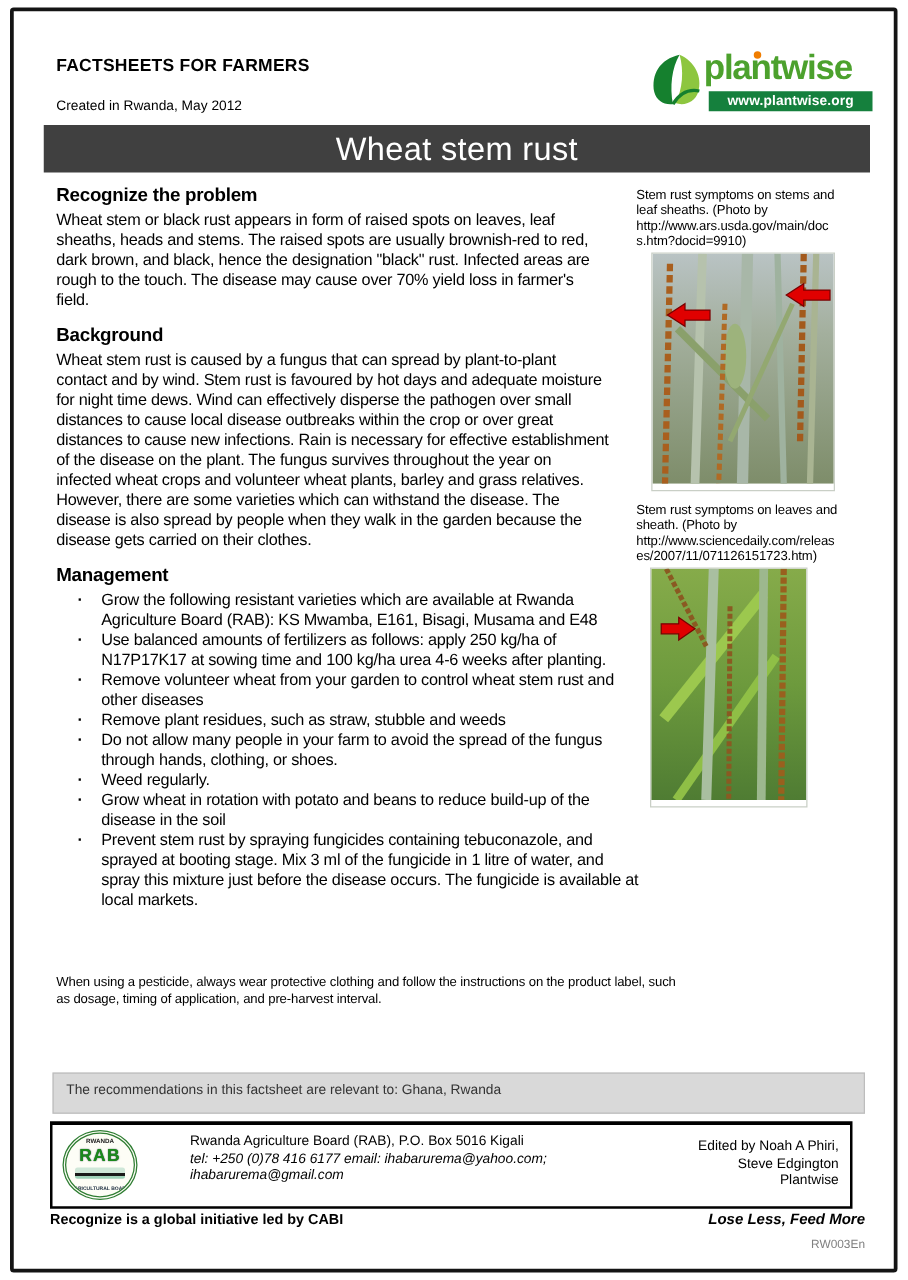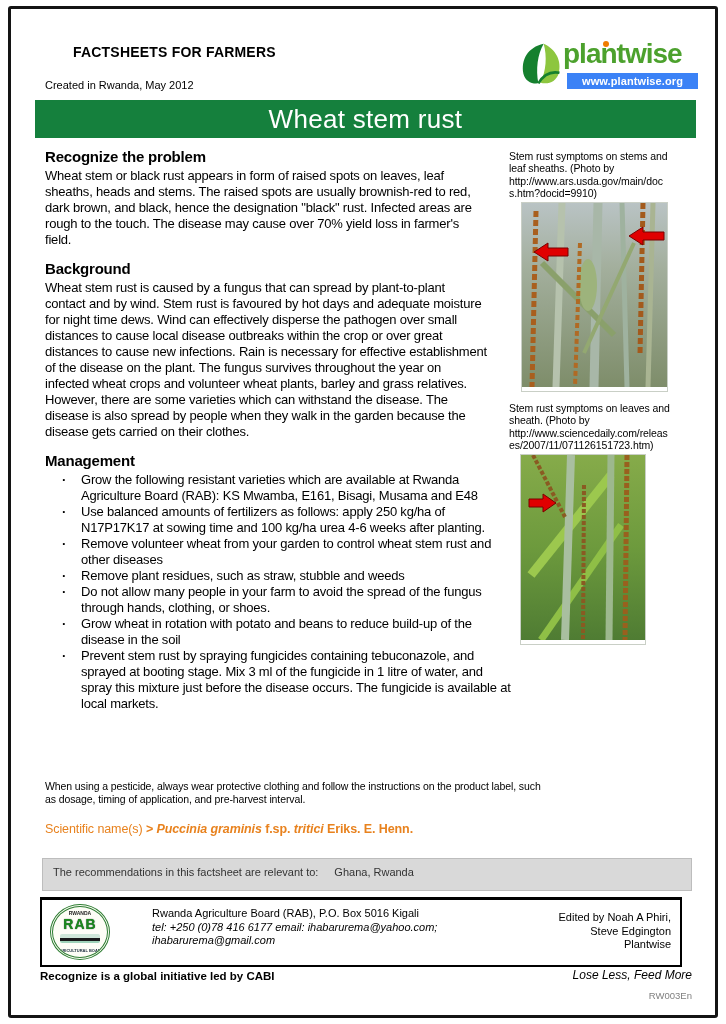--- a/index.html
+++ b/index.html
@@ -1,29 +1,29 @@
 <!DOCTYPE html>
 <html><head>
 <meta charset="utf-8">
 <style>
   html,body{margin:0;padding:0;background:#fff;}
   .page{position:relative;width:726px;height:1024px;background:#fff;font-family:"Liberation Sans",sans-serif;color:#000;overflow:hidden;}
   .frame{position:absolute;left:8px;top:6px;right:8px;bottom:6px;border:3px solid #141414;border-radius:3px;pointer-events:none;}
 
   
-  .doc-type{position:absolute;left:45px;top:44px;font-size:14px;font-weight:bold;letter-spacing:.2px;margin-left:28px;}
+  .doc-type{position:absolute;left:45px;top:44px;font-size:14px;font-weight:bold;letter-spacing:.2px;}
   .created{position:absolute;left:45px;top:79px;font-size:11px;text-align:right;}
   .logo{position:absolute;left:519px;top:36px;width:180px;height:60px;}
   .leaf{position:absolute;left:0;top:4px;}
   .wordmark{position:absolute;left:44px;top:2px;font-size:28px;font-weight:bold;color:#4ca12d;letter-spacing:-1px;}
   .i-dot{position:absolute;left:84px;top:5px;width:6px;height:6px;border-radius:50%;background:#f07d00;}
-  .url-strip{position:absolute;left:48px;top:37px;width:131px;height:16px;background:#3b82f6;color:#fff;font-size:11px;font-weight:bold;text-align:center;line-height:16px;letter-spacing:.1px;}
-
-  
-  .banner{position:absolute;left:35px;top:100px;width:661px;height:38px;background:#15803d;}
+  .url-strip{position:absolute;left:48px;top:37px;width:131px;height:16px;background:#15803d;color:#fff;font-size:11px;font-weight:bold;text-align:center;line-height:16px;letter-spacing:.1px;}
+
+  
+  .banner{position:absolute;left:35px;top:100px;width:661px;height:38px;background:#404040;}
   .banner h1{margin:0;font-size:26px;font-weight:normal;color:#fff;text-align:center;line-height:38px;letter-spacing:.3px;}
 
   
   .main-col{position:absolute;left:45px;top:148px;width:470px;}
   .main-col h2{margin:0 0 3px 0;font-size:15px;font-weight:bold;letter-spacing:-.2px;}
   .body-par{margin:0 0 12px 0;font-size:13px;line-height:16px;letter-spacing:-.2px;white-space:pre-line;}
   ul.mgmt{margin:2px 0 0 0;padding:0 0 0 36px;list-style:none;}
   ul.mgmt li{position:relative;font-size:13px;line-height:16px;letter-spacing:-.2px;margin:0;}
   ul.mgmt li::before{content:"\00B7";position:absolute;left:-19px;top:0;font-weight:bold;}
 
@@ -36,36 +36,36 @@
   .photo2{left:520px;top:454px;}
 
   
   .pesticide{position:absolute;left:45px;top:780px;width:510px;font-size:10.5px;line-height:13px;white-space:pre-line;letter-spacing:-.1px;}
   .sci{position:absolute;left:45px;top:822px;font-size:12.5px;color:#e8821e;letter-spacing:-.1px;}
   .sci .b{font-weight:bold;}
   .sci .bi{font-weight:bold;font-style:italic;}
 
   .rel-bar{position:absolute;left:42px;top:858px;width:650px;height:33px;background:#d9d9d9;border:1px solid #bdbdbd;box-sizing:border-box;}
   .rel-bar .txt{position:absolute;left:10px;top:7px;font-size:11px;color:#333;}
-  .rel-bar .countries{margin-left:16px;}
+  .rel-bar .countries{margin-left:3px;}
 
   
   .foot-box{position:absolute;left:40px;top:897px;width:642px;height:70px;border:2px solid #000;border-top-width:3px;box-sizing:border-box;}
   .rab{position:absolute;left:8px;top:4px;width:60px;height:57px;}
   .rab-oval{position:absolute;left:0;top:0;width:54px;height:50px;border:3px double #2e7d32;border-radius:50%;background:#fdfdf6;overflow:hidden;}
   .rab-top{position:absolute;left:0;right:0;top:3px;text-align:center;font-size:5px;font-weight:bold;color:#222;}
   .rab-main{position:absolute;left:0;right:0;top:9px;text-align:center;font-size:14px;font-weight:bold;color:#1b8a1b;text-shadow:0 0 1px #123;letter-spacing:1px;}
   .rab-scene{position:absolute;left:7px;right:7px;top:27px;height:9px;background:linear-gradient(180deg,#cfe7d8 0 45%,#1a1a1a 45% 75%,#9fd2b9 75% 100%);border-radius:2px;}
   .rab-bottom{position:absolute;left:0;right:0;bottom:4px;text-align:center;font-size:4px;font-weight:bold;color:#234;}
   .authors{position:absolute;left:110px;top:7px;font-size:11px;line-height:13.5px;}
   .authors .it{font-style:italic;white-space:pre-line;}
   .edited{position:absolute;right:9px;top:11px;text-align:right;font-size:11px;line-height:13.5px;white-space:pre-line;}
 
   .initiative{position:absolute;left:40px;top:970px;font-size:11.5px;font-weight:bold;}
-  .tagline{position:absolute;right:34px;top:968px;font-size:12px;font-weight:normal;font-style:italic;}
+  .tagline{position:absolute;right:34px;top:968px;font-size:12px;font-weight:bold;font-style:italic;}
   .doc-code{position:absolute;right:34px;top:990px;font-size:9.5px;color:#808080;}
 </style>
 </head>
 <body>
 
 <div class="page">
   <div class="frame"></div>
 
   <div class="doc-type">FACTSHEETS FOR FARMERS</div>
   <div class="created">Created in Rwanda, May 2012</div>
@@ -107,20 +107,21 @@
 disease is also spread by people when they walk in the garden because the
 disease gets carried on their clothes.</p>
 
     <h2>Management</h2>
     <ul class="mgmt">
         <li>Grow the following resistant varieties which are available at Rwanda Agriculture Board (RAB): KS Mwamba, E161, Bisagi, Musama and E48</li>
         <li>Use balanced amounts of fertilizers as follows: apply 250 kg/ha of N17P17K17 at sowing time and 100 kg/ha urea 4-6 weeks after planting.</li>
         <li>Remove volunteer wheat from your garden to control wheat stem rust and other diseases</li>
         <li>Remove plant residues, such as straw, stubble and weeds</li>
         <li>Do not allow many people in your farm to avoid the spread of the fungus through hands, clothing, or shoes.</li>
+        <li>Weed regularly.</li>
         <li>Grow wheat in rotation with potato and beans to reduce build-up of the disease in the soil</li>
         <li>Prevent stem rust by spraying fungicides containing tebuconazole, and sprayed at booting stage. Mix 3 ml of the fungicide in 1 litre of water, and spray this mixture just before the disease occurs. The fungicide is available at local markets.</li>
       </ul>
   </div>
 
   <div class="cap cap1">Stem rust symptoms on stems and
 leaf sheaths. (Photo by
 http://www.ars.usda.gov/main/doc
 s.htm?docid=9910)</div>
   <div class="photo photo1">
@@ -173,28 +174,20 @@
       <line x1="106" y1="0" x2="104" y2="185" stroke="#99601e" stroke-width="5" stroke-dasharray="5 2"></line>
       <g>
         <path d="M8 44 L8 52 L22 52 L22 57 L35 48 L22 39 L22 44 Z" fill="#e00000" stroke="#7a0000" stroke-width="1"></path>
       </g>
     </svg>
   </div>
 
   <div class="pesticide">When using a pesticide, always wear protective clothing and follow the instructions on the product label, such
 as dosage, timing of application, and pre-harvest interval.</div>
 
-  <div class="sci">
-    <span>Scientific name(s)</span>
-    <span class="b">&gt;</span>
-    <span class="bi">Puccinia graminis</span>
-    <span class="b">f.sp.</span>
-    <span class="bi">tritici</span>
-    <span class="b">Eriks. E. Henn.</span>
-  </div>
 
   <div class="rel-bar">
     <div class="txt">
       <span>The recommendations in this factsheet are relevant to:</span><span class="countries">Ghana, Rwanda</span>
     </div>
   </div>
 
   <div class="foot-box">
     <div class="rab">
       <div class="rab-oval">

